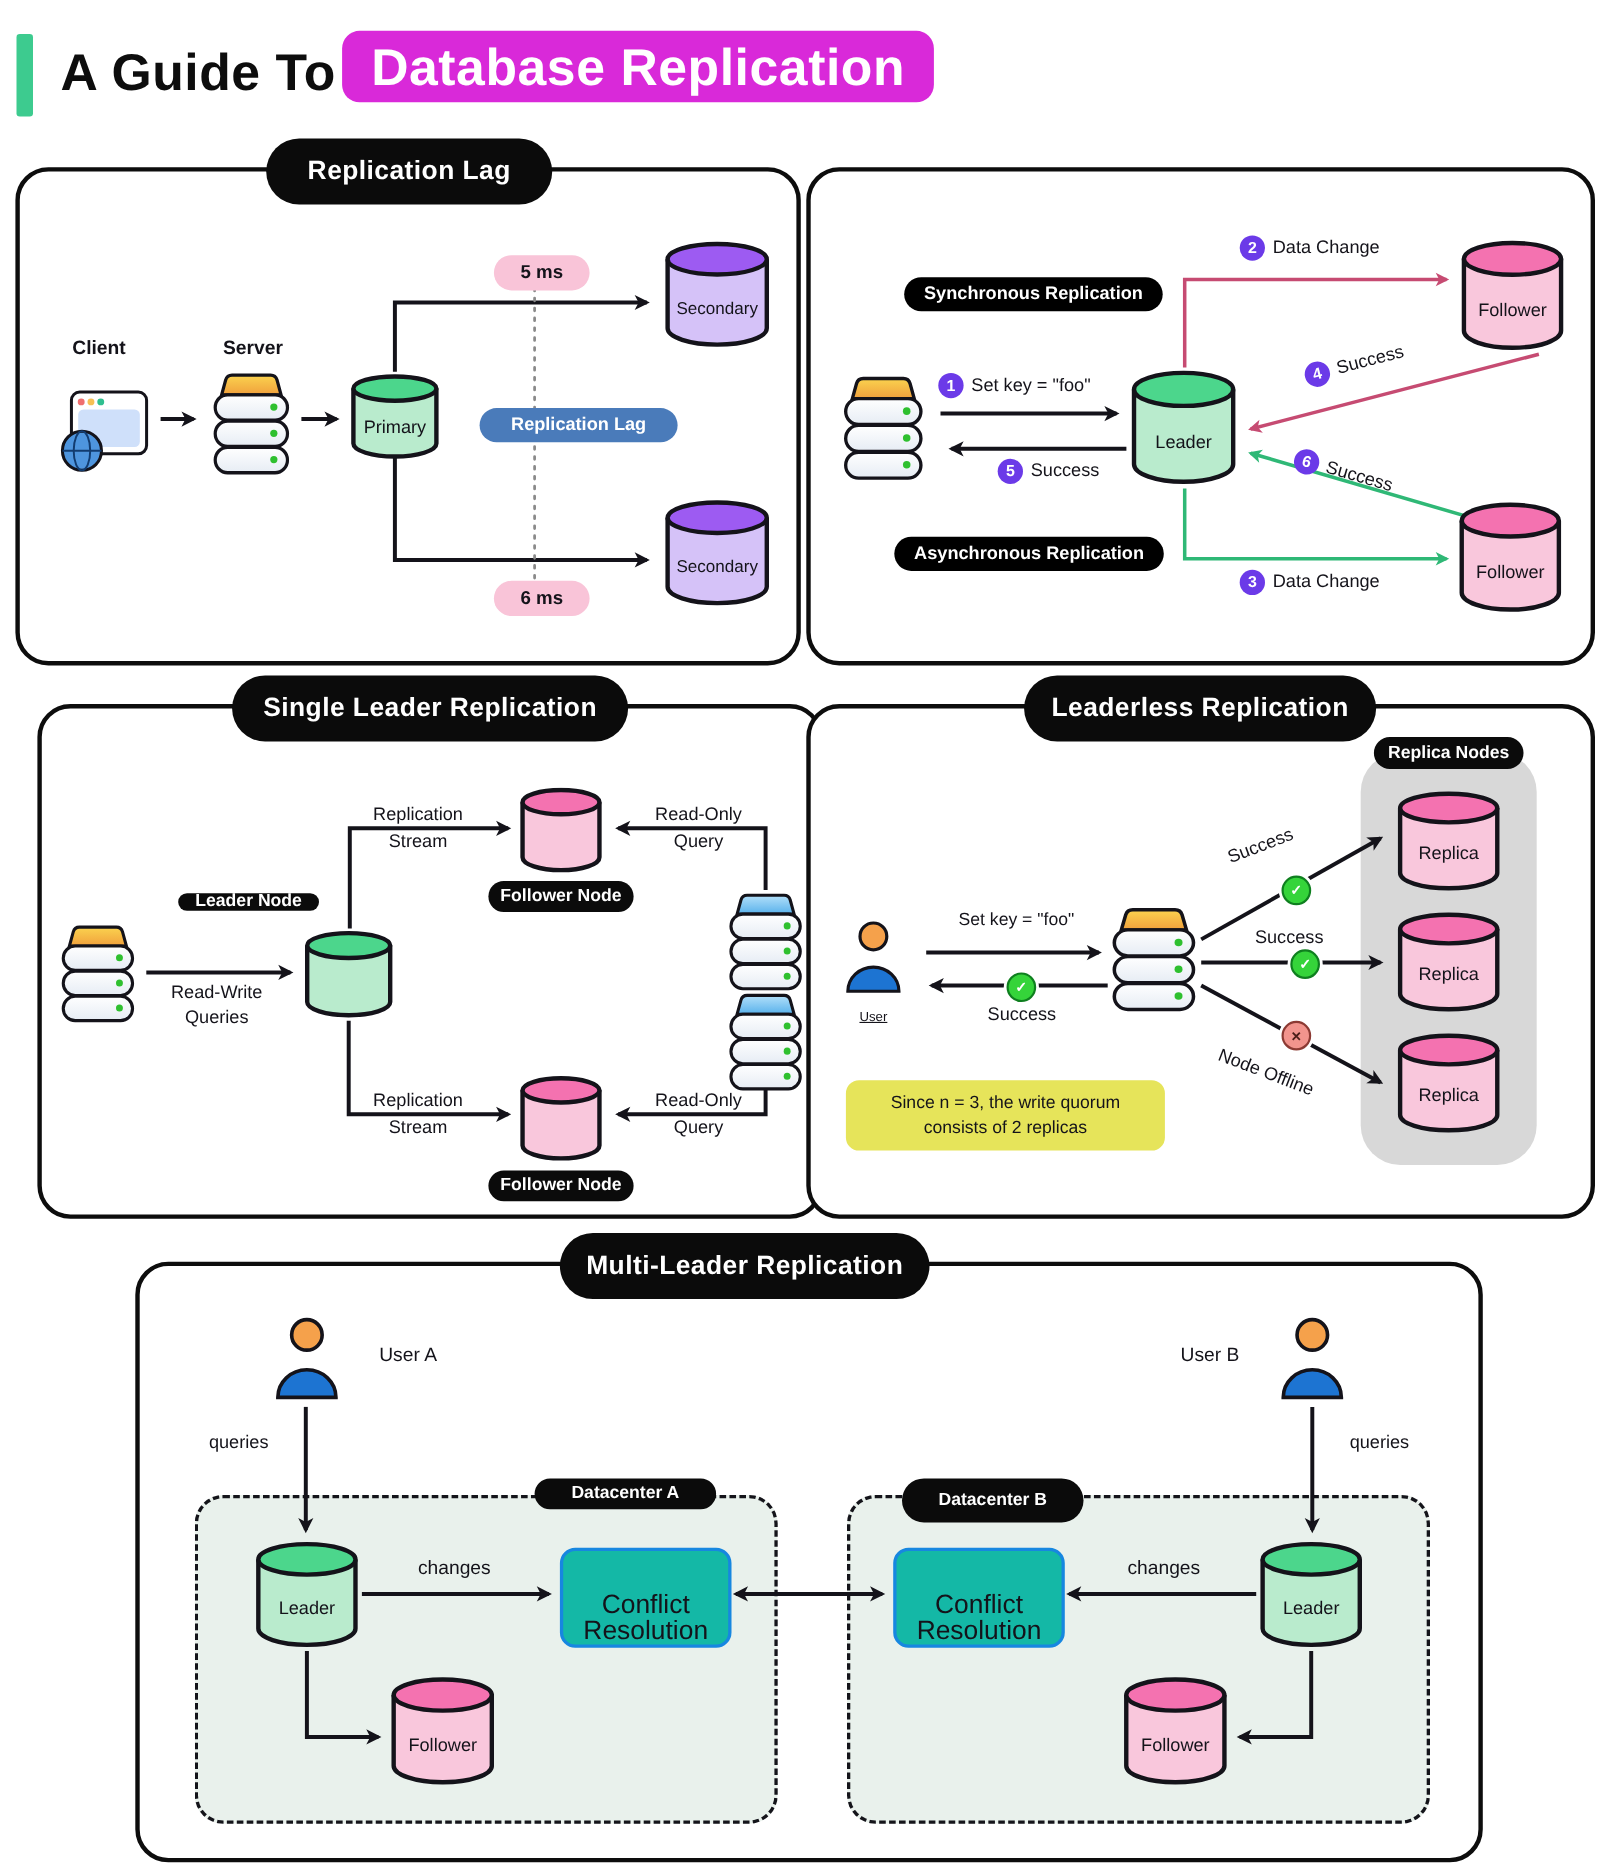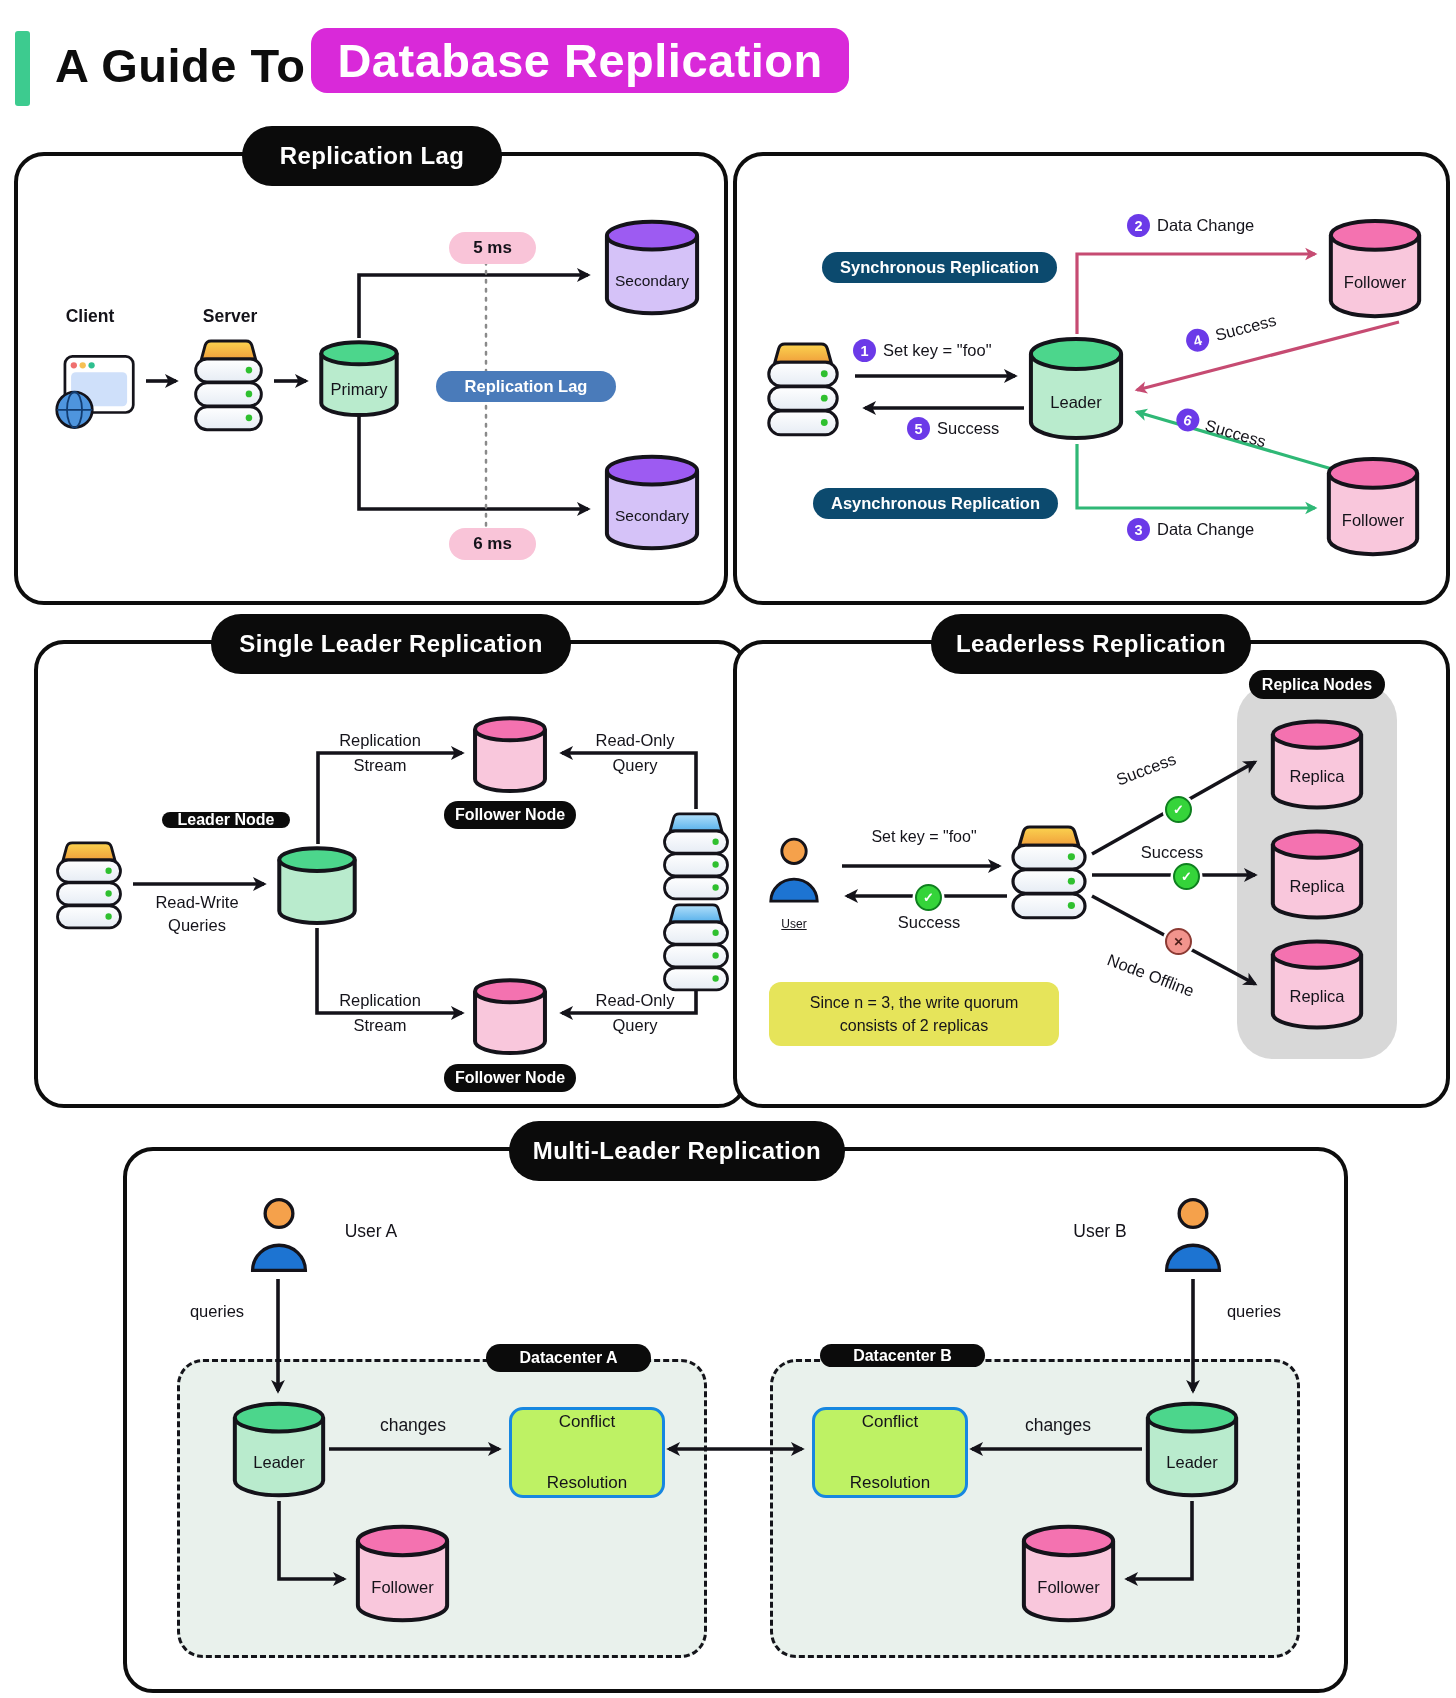--- a/index.html
+++ b/index.html
@@ -1,38 +1,38 @@
 <!DOCTYPE html>
 <html><head>
 <meta charset="utf-8">
 <style>
   html,body{margin:0;padding:0;background:#fff;}
   body{font-family:"Liberation Sans",sans-serif;color:#14131a;}
   .canvas{position:relative;width:1456px;height:1698px;background:#fff;overflow:hidden;}
   .panel{position:absolute;border:4px solid #0d0d0d;border-radius:30px;background:#fff;}
   .ptitle{position:absolute;background:#0b0b0b;color:#fff;border-radius:32px;display:flex;align-items:center;justify-content:center;font-size:24px;font-weight:600;letter-spacing:.4px;z-index:6;white-space:nowrap;}
   .bpill{position:absolute;background:#0b0b0b;color:#fff;border-radius:999px;display:flex;align-items:center;justify-content:center;font-size:16px;font-weight:600;z-index:5;white-space:nowrap;}
-  .gpill{position:absolute;background:#0c4a6e;color:#fff;border-radius:999px;display:flex;align-items:center;justify-content:center;font-size:16.5px;font-weight:600;z-index:4;white-space:nowrap;}
+  .gpill{position:absolute;background:#000000;color:#fff;border-radius:999px;display:flex;align-items:center;justify-content:center;font-size:16.5px;font-weight:600;z-index:4;white-space:nowrap;}
   .pinkpill{position:absolute;background:#f9c4d8;color:#14131a;border-radius:999px;display:flex;align-items:center;justify-content:center;font-size:17px;font-weight:600;z-index:4;}
   .bluepill{position:absolute;background:#4a7bba;color:#fff;border-radius:999px;display:flex;align-items:center;justify-content:center;font-size:16.5px;font-weight:600;z-index:4;}
   .lab{position:absolute;display:flex;align-items:center;justify-content:center;text-align:center;font-size:16.5px;z-index:3;line-height:21px;}
   .lab.bold{font-weight:600;}
   .wires{position:absolute;left:0;top:0;z-index:1;}
   .node{position:absolute;z-index:2;}
   .cyl svg{position:absolute;left:0;top:0;width:100%;height:100%;}
   .cyl .lbl{position:absolute;left:0;right:0;top:30%;bottom:4%;display:flex;align-items:center;justify-content:center;font-size:16.5px;z-index:3;}
   .cyl.green .ctop{fill:#4cd68c;} .cyl.green .cbody{fill:#b9ebcd;}
   .cyl.purple .ctop{fill:#9d5bf2;} .cyl.purple .cbody{fill:#d5c2f8;}
   .cyl.pink .ctop{fill:#f472b0;} .cyl.pink .cbody{fill:#f9c7dc;}
   .nbadge{width:23px;height:23px;border-radius:50%;background:#6b3ae8;color:#fff;font-size:14.5px;font-weight:700;display:flex;align-items:center;justify-content:center;flex:none;}
   .chk{width:23px;height:23px;border-radius:50%;background:#35d43a;border:2px solid #0f7f1f;box-shadow:0 0 0 2.5px #fff;color:#fff;font-size:13px;font-weight:700;display:flex;align-items:center;justify-content:center;z-index:4;}
   .chx{width:23px;height:23px;border-radius:50%;background:#f2948d;border:2px solid #8c3a33;box-shadow:0 0 0 2.5px #fff;color:#4a1d18;font-size:12px;font-weight:700;display:flex;align-items:center;justify-content:center;z-index:4;}
   .rot{position:absolute;display:flex;align-items:center;gap:7px;z-index:4;font-size:16.5px;white-space:nowrap;}
   .note{position:absolute;background:#e6e45a;border-radius:12px;display:flex;flex-direction:column;align-items:center;justify-content:center;font-size:16px;line-height:23px;font-weight:500;z-index:3;text-align:center;}
-  .conflict{position:absolute;background:#bef264;border:3px solid #1787e0;border-radius:14px;display:flex;flex-direction:column;align-items:center;justify-content:space-between;font-size:17px;line-height:24px;z-index:3;}
+  .conflict{position:absolute;background:#14b8a6;border:3px solid #1787e0;border-radius:14px;display:flex;flex-direction:column;align-items:center;justify-content:flex-end;font-size:24px;line-height:24px;z-index:3;}
   .dcbox{position:absolute;border:3px dashed #14141a;border-radius:26px;background:#e9f1ec;z-index:1;}
   .repbox{position:absolute;background:#d8d8d8;border-radius:36px;z-index:1;}
   .hbar{position:absolute;left:15px;top:31px;width:15px;height:75px;background:#3dcb8f;border-radius:3px;}
   .htitle{position:absolute;left:55px;top:28px;display:flex;align-items:flex-end;gap:6px;z-index:5;}
   .htitle .pre{font-size:47px;font-weight:700;color:#0d0d0d;letter-spacing:.5px;}
   .htitle .hl{background:#d929d9;color:#fff;font-size:47px;font-weight:700;padding:5px 26px;border-radius:16px;letter-spacing:.5px;}
   .brand{position:absolute;left:1146px;top:38px;display:flex;align-items:center;gap:10px;z-index:5;}
   .brand .btxt{font-size:38px;font-weight:700;color:#3a3a42;letter-spacing:-.5px;}
 </style>
 </head>
@@ -383,21 +383,21 @@
       <span>consists of 2 replicas</span>
     </div>
   </section>
 
   <section class="panel" style="left:123px;top:1147px;width:1217px;height:538px;">
     <div class="ptitle" style="left:382px;top:-30px;width:336px;height:60px;">Multi-Leader Replication</div>
 
     <div class="dcbox" style="left:50px;top:208px;width:524px;height:293px;"></div>
     <div class="dcbox" style="left:643px;top:208px;width:524px;height:293px;"></div>
     <div class="bpill" style="left:359px;top:193px;width:165px;height:28px;">Datacenter A</div>
-    <div class="bpill" style="left:693px;top:193px;width:165px;height:23px;">Datacenter B</div>
+    <div class="bpill" style="left:693px;top:193px;width:165px;height:40px;">Datacenter B</div>
 
     <svg class="wires" width="1217" height="538" viewBox="0 0 1217 538">
       <g fill="none" stroke="#14131a" stroke-width="3.6">
         <path d="M151 128 V240" marker-end="url(#mk-k)"></path>
         <path d="M1066 128 V240" marker-end="url(#mk-k)"></path>
         <path d="M202 298 H372" marker-end="url(#mk-k)"></path>
         <path d="M1015 298 H845" marker-end="url(#mk-k)"></path>
         <path d="M542 298 H675" marker-start="url(#mk-k)" marker-end="url(#mk-k)"></path>
         <path d="M152 350 V428 H217" marker-end="url(#mk-k)"></path>
         <path d="M1065 350 V428 H1000" marker-end="url(#mk-k)"></path>

